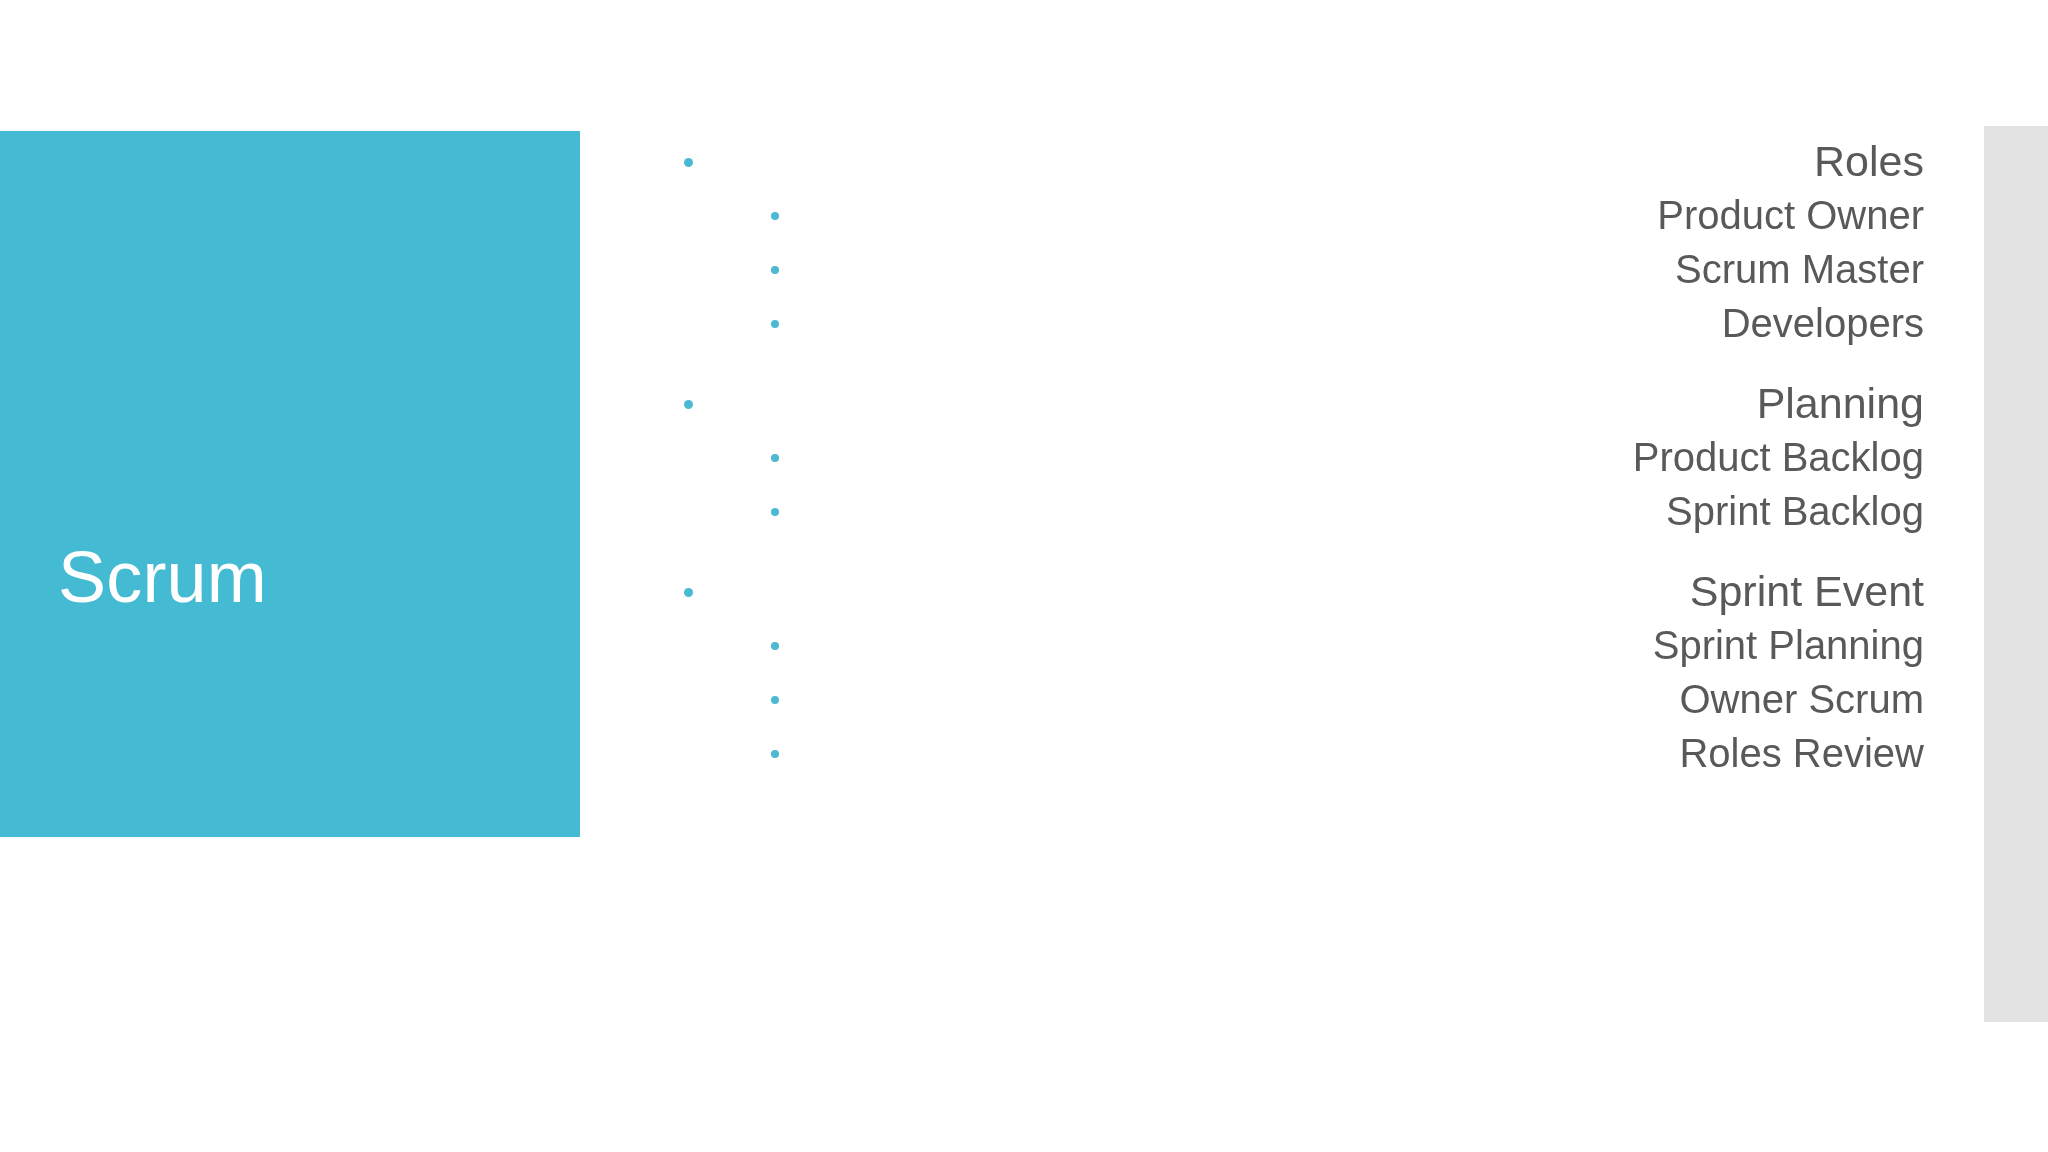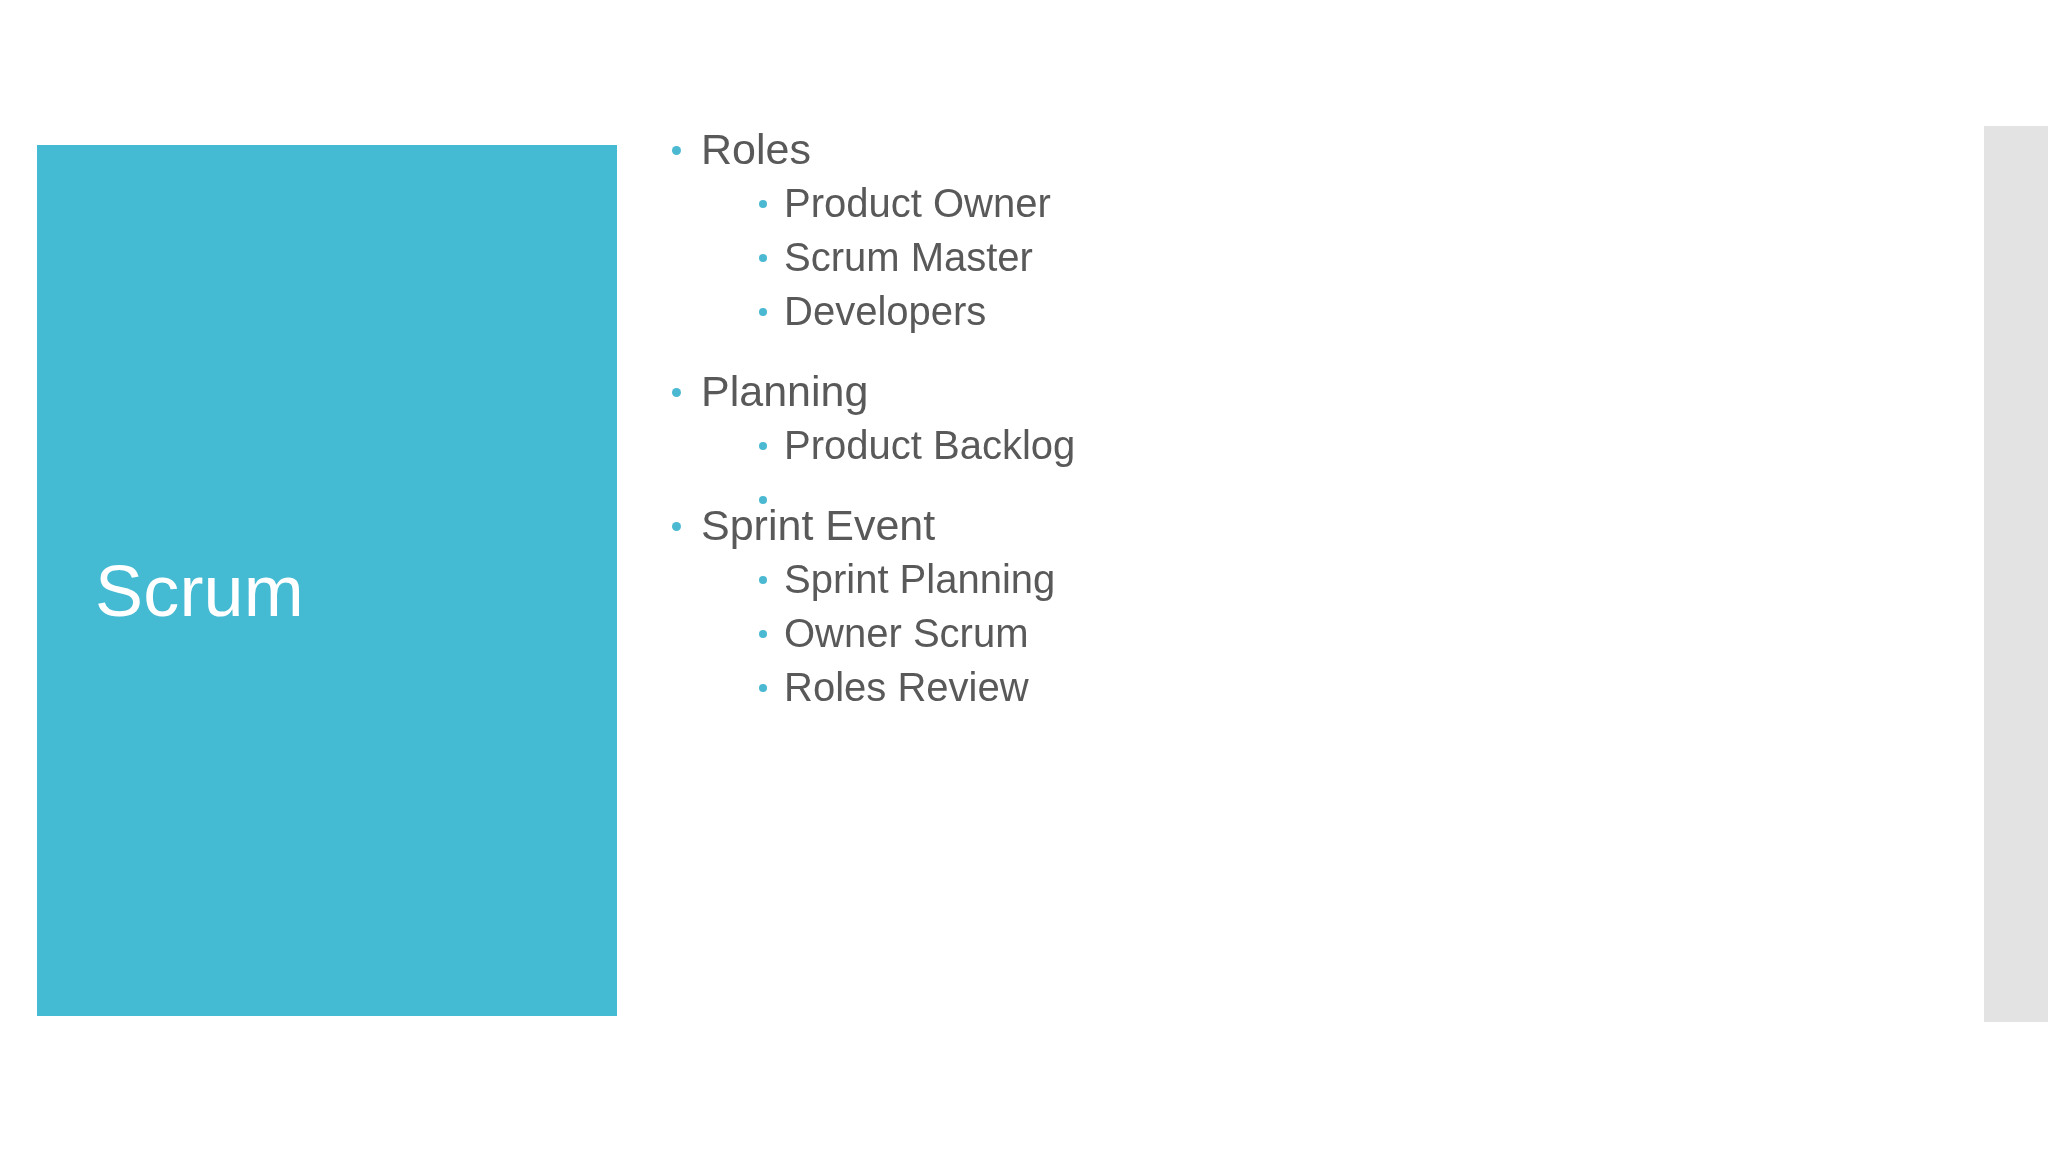--- a/index.html
+++ b/index.html
@@ -16,25 +16,24 @@
     width: 2048px;
     height: 1152px;
     background: #ffffff;
     overflow: hidden;
   }
 
   
   #title-panel {
     position: absolute;
     left: 0;
-    top: 145px;
+    top: 131px;
     width: 580px;
-    height: 871px;
+    height: 706px;
     background: #44bad3;
-    margin-left: 37px;
   }
   #title-text {
     position: absolute;
     left: 58px;
     top: 0;
     width: 500px;
     height: 894px;
     display: flex;
     align-items: center;
     color: #ffffff;
@@ -56,22 +55,23 @@
   }
 
   
   #content {
     position: absolute;
     left: 660px;
     top: 118px;
     width: 1280px;
   }
   .grp {
-    margin: 4px;
+    margin: 16px;
     padding: 0;
+    text-align: right;
   }
   .grp + .grp {
     margin-top: 26px;
   }
 
   .li {
     position: relative;
     display: block;
     color: #595959;
     white-space: nowrap;
@@ -149,20 +149,21 @@
       <li class="li lvl1">
         <span class="bullet"></span>
         <span class="lbl">Planning</span>
       </li>
       <li class="li lvl2">
         <span class="bullet"></span>
         <span class="lbl">Product Backlog</span>
       </li>
       <li class="li lvl2">
         <span class="bullet"></span>
+        <span class="lbl">Sprint Backlog</span>
       </li>
     </ul>
 
     <ul class="grp" style="list-style:none">
       <li class="li lvl1">
         <span class="bullet"></span>
         <span class="lbl">Sprint Event</span>
       </li>
       <li class="li lvl2">
         <span class="bullet"></span>

